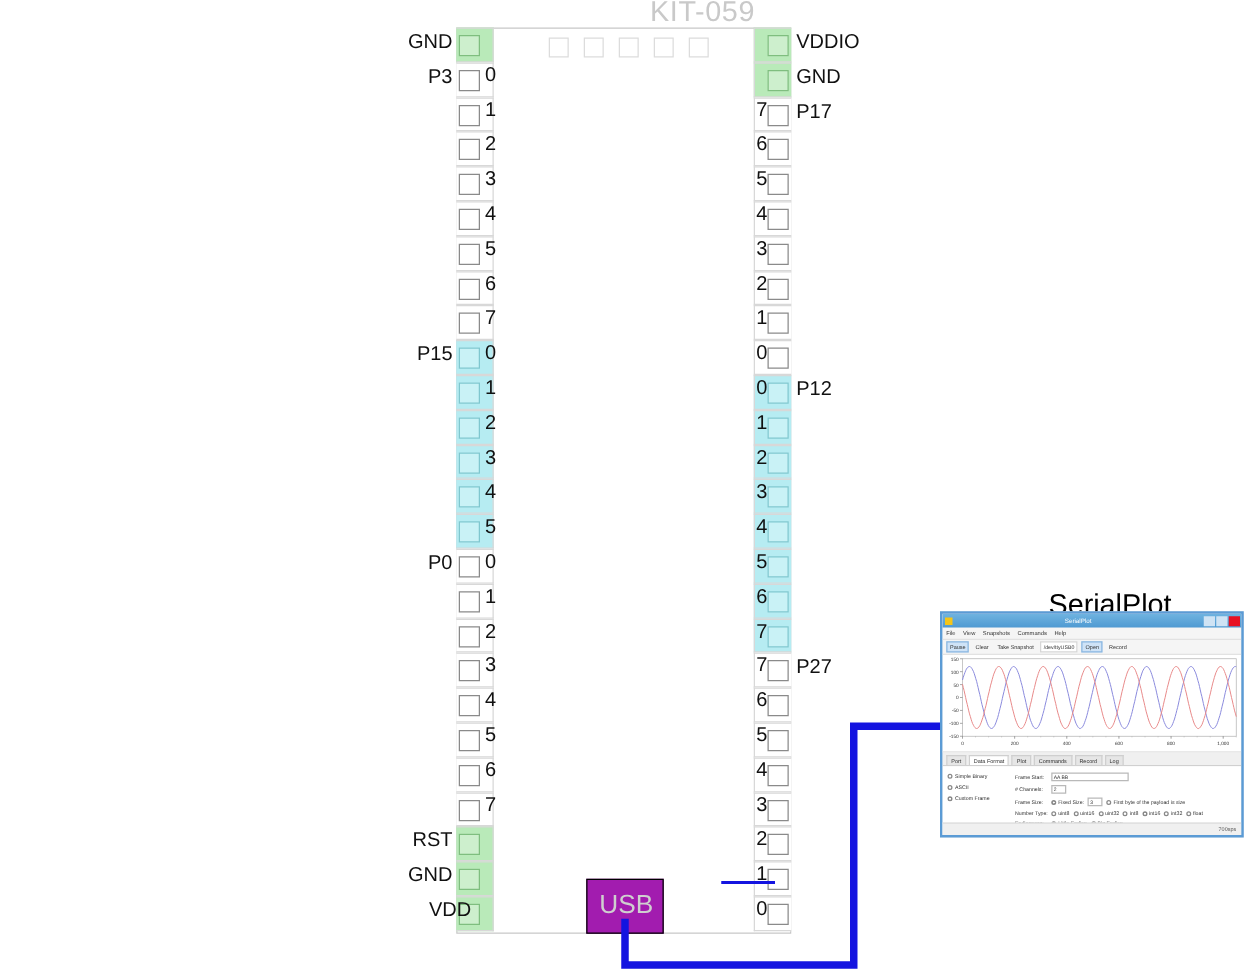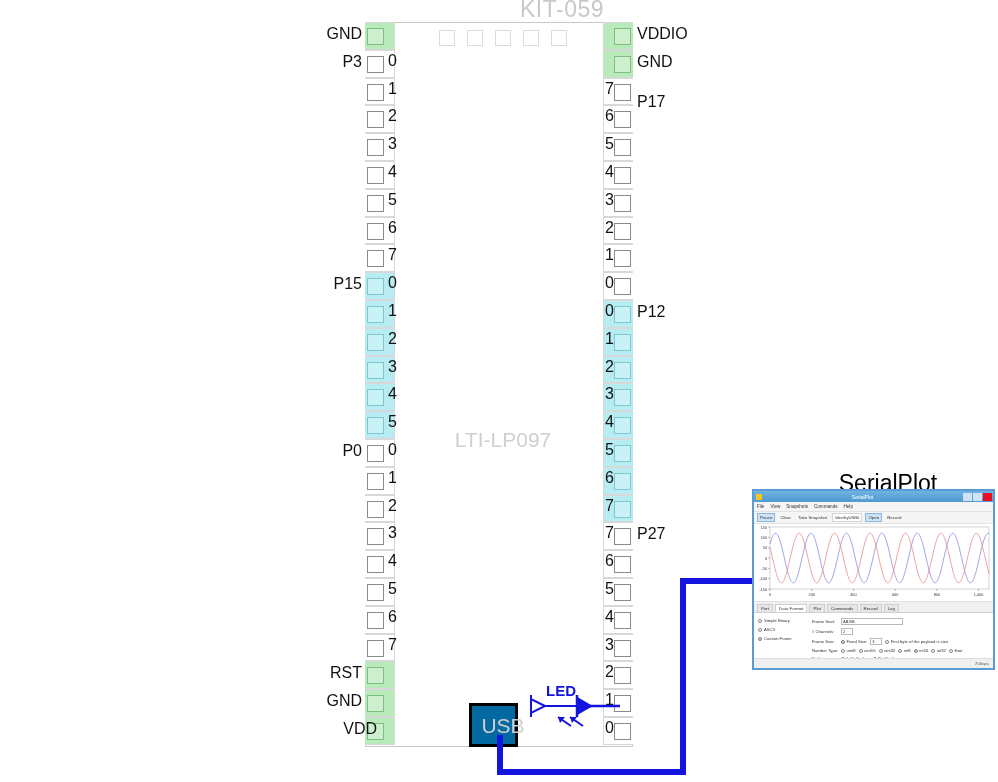--- a/index.html
+++ b/index.html
@@ -50,24 +50,24 @@
     left:437px; top:428px;
     width:132px;
     text-align:center;
     font-size:21px;
     color:#cfcfcf;
     white-space:nowrap;
   }
   #usb-box{
     position:absolute;
     left:469px; top:703px;
-    width:49px; height:44px;
-    border:3px solid #000000;
+    width:62px; height:44px;
+    border:1px solid #000000;
     box-sizing:border-box;
-    background:#0369a1;
+    background:#a21caf;
   }
   #usb-label{
     position:absolute;
     left:0; top:8px; width:62px;
     text-align:center;
     font-size:21px;
     color:#cfcfcf;
   }
 
   
@@ -217,21 +217,20 @@
 </style>
 </head>
 <body>
 
 <div id="stage">
 
   <div id="board-outline"></div>
 
   <div id="kit-label">KIT-059</div>
 
-  <div id="board-name">LTI-LP097</div>
 
   <div id="usb-box">
     <div id="usb-label">USB</div>
   </div>
 
   <div id="header-squares">
       <div class="hdr-sq" style="left: 439px;"></div>
       <div class="hdr-sq" style="left: 467px;"></div>
       <div class="hdr-sq" style="left: 495px;"></div>
       <div class="hdr-sq" style="left: 523px;"></div>
@@ -446,38 +445,20 @@
 
   <div id="wire" style="position:absolute;left:0;top:0;">
     <svg width="998" height="782" style="position:absolute;left:0;top:0;pointer-events:none;">
 
       <polyline points="500,735 500,772 683,772 683,581 752,581" fill="none" stroke="#1414e0" stroke-width="6"></polyline>
 
       <line x1="577" y1="706" x2="620" y2="706" stroke="#1414e0" stroke-width="2.5"></line>
     </svg>
   </div>
 
-  <div id="led-group">
-    <div id="led-label">LED</div>
-    <svg width="110" height="46" style="position:absolute;left:0;top:0;">
-
-      <polygon points="20,22 6,15 6,29" fill="none" stroke="#1414e0" stroke-width="2"></polygon>
-      <line x1="6" y1="11" x2="6" y2="33" stroke="#1414e0" stroke-width="2"></line>
-
-      <line x1="20" y1="22" x2="52" y2="22" stroke="#1414e0" stroke-width="2"></line>
-
-      <polygon points="66,22 52,14 52,30" fill="#1414e0" stroke="#1414e0" stroke-width="2"></polygon>
-      <line x1="52" y1="11" x2="52" y2="33" stroke="#1414e0" stroke-width="2.5"></line>
-
-      <line x1="46" y1="42" x2="33" y2="33" stroke="#1414e0" stroke-width="2"></line>
-      <polygon points="33,33 40,33 35,39" fill="#1414e0"></polygon>
-      <line x1="58" y1="42" x2="45" y2="33" stroke="#1414e0" stroke-width="2"></line>
-      <polygon points="45,33 52,33 47,39" fill="#1414e0"></polygon>
-    </svg>
-  </div>
 
   <div id="sp-title">SerialPlot</div>
 
   <div id="sp-window">
 
     <div id="sp-titlebar">
       <div id="sp-appicon"></div>
       <div id="sp-titletext">SerialPlot</div>
       <span class="sp-wbtn"></span>
       <span class="sp-wbtn"></span>
@@ -667,16 +648,16 @@
 
 <div class="sig l" style="top: 26px; left: 270px; width: 92px;">GND</div>
     <div class="sig l" style="top: 53.8px; left: 270px; width: 92px;">P3</div>
     <div class="sig l" style="top: 276.2px; left: 270px; width: 92px;">P15</div>
     <div class="sig l" style="top: 443px; left: 270px; width: 92px;">P0</div>
     <div class="sig l" style="top: 665.4px; left: 270px; width: 92px;">RST</div>
     <div class="sig l" style="top: 693.2px; left: 270px; width: 92px;">GND</div>
     <div class="sig l" style="top: 721px; left: 285px; width: 92px;">VDD</div>
     <div class="sig r" style="top: 26px; left: 637px;">VDDIO</div>
     <div class="sig r" style="top: 53.8px; left: 637px;">GND</div>
-    <div class="sig r" style="top: 81.6px; left: 637px; margin-top: 12px;">P17</div>
+    <div class="sig r" style="top: 81.6px; left: 637px;">P17</div>
     <div class="sig r" style="top: 304px; left: 637px;">P12</div>
     <div class="sig r" style="top: 526.4px; left: 637px;">P27</div>
   </div>
 
 </body></html>

